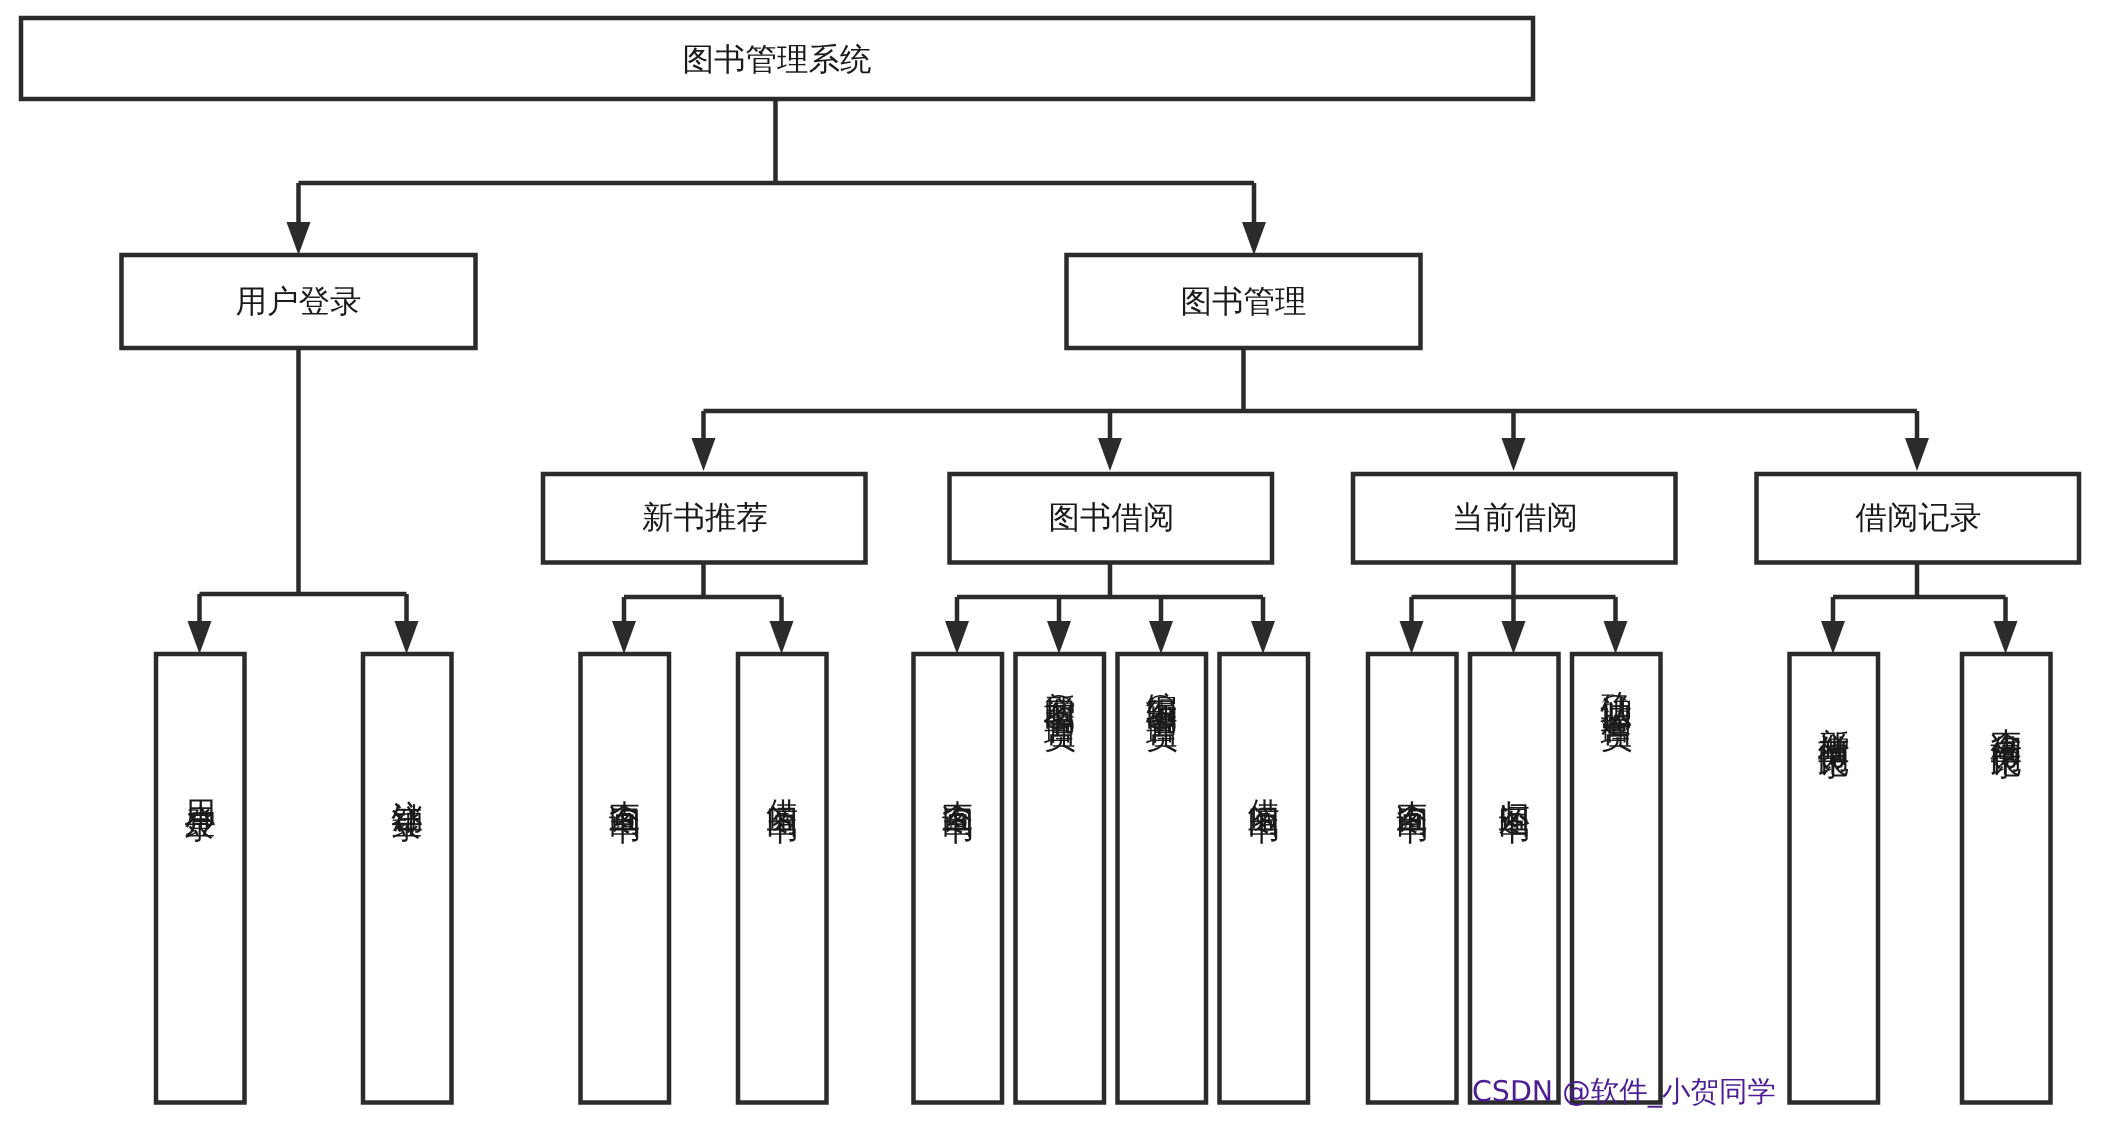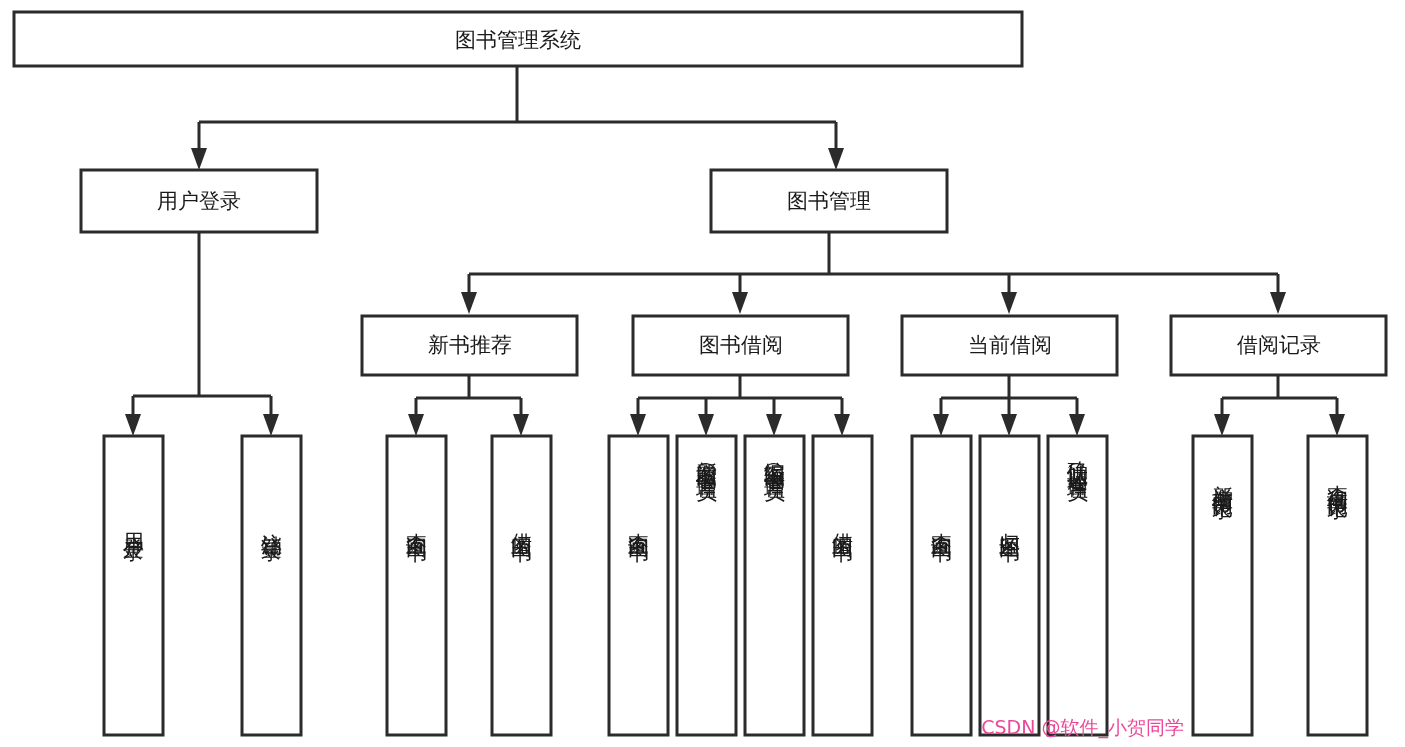--- a/index.html
+++ b/index.html
@@ -64,21 +64,21 @@
     text-align: center;
     pointer-events: none;
     transform: translateX(-50%);
   }
   .watermark {
     position: absolute;
     right: 8px;
     bottom: 6px;
     font-family: "DejaVu Sans", "Liberation Sans", sans-serif;
     font-size: 19px;
-    color: #ec4899;
+    color: #4c1d95;
     white-space: nowrap;
     pointer-events: none;
   }
 </style>
 </head>
 <body>
 
 <div id="diagram-root">
 
   <svg id="tree-svg" viewBox="0 0 1405 747" xmlns="http://www.w3.org/2000/svg">

